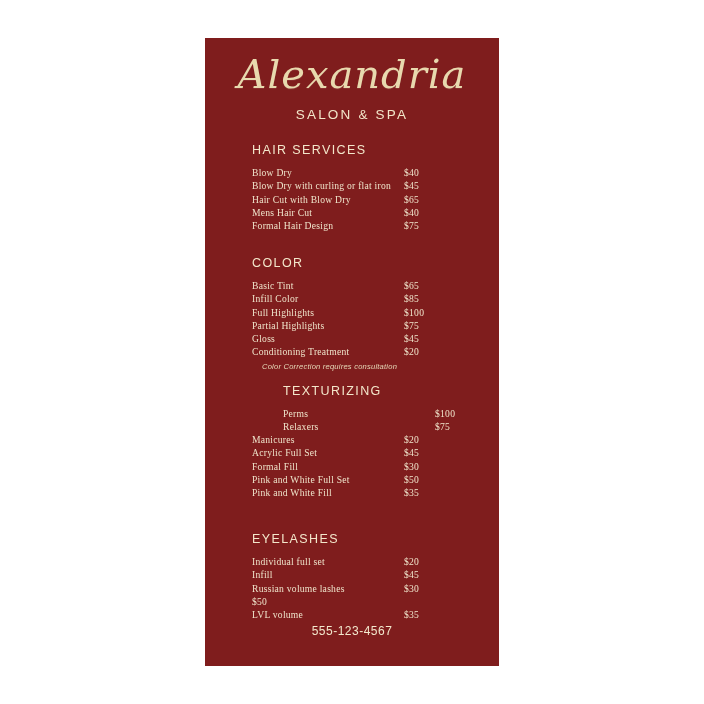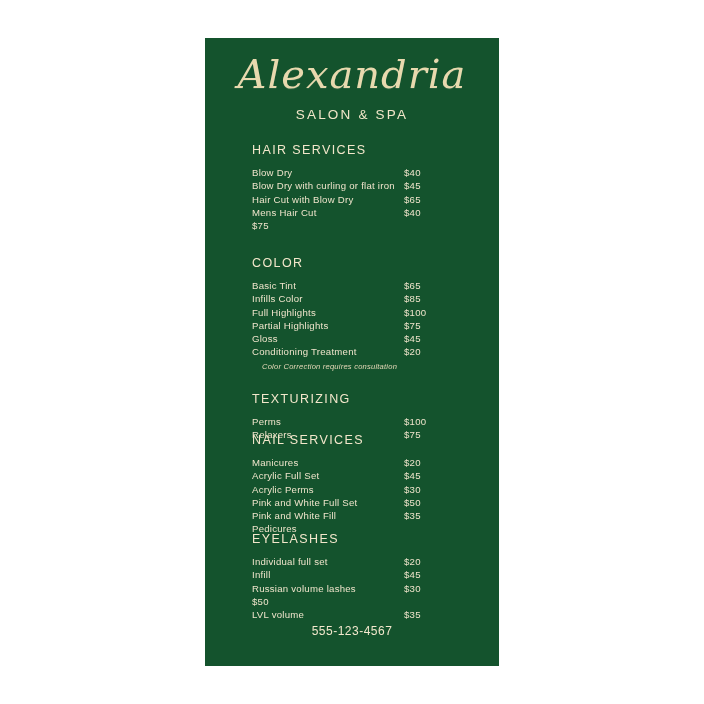--- a/index.html
+++ b/index.html
@@ -18,21 +18,21 @@
     width: 704px;
     height: 704px;
     background: #ffffff;
   }
   .card {
     position: absolute;
     left: 205px;
     top: 38px;
     width: 294px;
     height: 628px;
-    background: #14532d;
+    background: #7f1d1d;
     box-sizing: border-box;
     padding: 0;
     overflow: hidden;
   }
   .inner {
     position: absolute;
     left: 0;
     top: 0;
     width: 294px;
     height: 628px;
@@ -79,20 +79,21 @@
     font-weight: 400;
   }
   .row {
     display: flex;
     justify-content: flex-start;
     font-size: 9.6px;
     color: #efe4cb;
     line-height: 13.3px;
     letter-spacing: 0.25px;
     white-space: nowrap;
+    font-family: Liberation Serif, serif;
   }
   .row .label {
     width: 152px;
     flex: 0 0 152px;
     overflow: hidden;
   }
   .row .price {
     flex: 0 0 auto;
     text-align: center;
   }
@@ -142,32 +143,33 @@
         </div>
         <div class="row">
           <span class="label">Hair Cut with Blow Dry</span>
           <span class="price">$65</span>
         </div>
         <div class="row">
           <span class="label">Mens Hair Cut</span>
           <span class="price">$40</span>
         </div>
         <div class="row">
+          <span class="label">Formal Hair Design</span>
           <span class="price">$75</span>
         </div>
       </div>
 
       <div class="section" style="top:218px;">
         <div class="section-title">COLOR</div>
         <div class="row">
           <span class="label">Basic Tint</span>
           <span class="price">$65</span>
         </div>
         <div class="row">
-          <span class="label">Infills Color</span>
+          <span class="label">Infill Color</span>
           <span class="price">$85</span>
         </div>
         <div class="row">
           <span class="label">Full Highlights</span>
           <span class="price">$100</span>
         </div>
         <div class="row">
           <span class="label">Partial Highlights</span>
           <span class="price">$75</span>
         </div>
@@ -175,57 +177,52 @@
           <span class="label">Gloss</span>
           <span class="price">$45</span>
         </div>
         <div class="row">
           <span class="label">Conditioning Treatment</span>
           <span class="price">$20</span>
         </div>
         <div class="note indent">Color Correction requires consultation</div>
       </div>
 
-      <div class="section" style="top:354px;">
+      <div class="section" style="top:346px;margin-left:31px;">
         <div class="section-title">TEXTURIZING</div>
         <div class="row">
           <span class="label">Perms</span>
           <span class="price">$100</span>
         </div>
         <div class="row">
           <span class="label">Relaxers</span>
           <span class="price">$75</span>
         </div>
       </div>
 
       <div class="section" style="top:395px;">
-        <div class="section-title">NAIL SERVICES</div>
         <div class="row">
           <span class="label">Manicures</span>
           <span class="price">$20</span>
         </div>
         <div class="row">
           <span class="label">Acrylic Full Set</span>
           <span class="price">$45</span>
         </div>
         <div class="row">
-          <span class="label">Acrylic Perms</span>
+          <span class="label">Formal Fill</span>
           <span class="price">$30</span>
         </div>
         <div class="row">
           <span class="label">Pink and White Full Set</span>
           <span class="price">$50</span>
         </div>
         <div class="row">
           <span class="label">Pink and White Fill</span>
           <span class="price">$35</span>
-        </div>
-        <div class="row">
-          <span class="label">Pedicures</span>
-          <span class="price"></span>
         </div>
       </div>
 
       <div class="section" style="top:494px;">
         <div class="section-title">EYELASHES</div>
         <div class="row">
           <span class="label">Individual full set</span>
           <span class="price">$20</span>
         </div>
         <div class="row">

